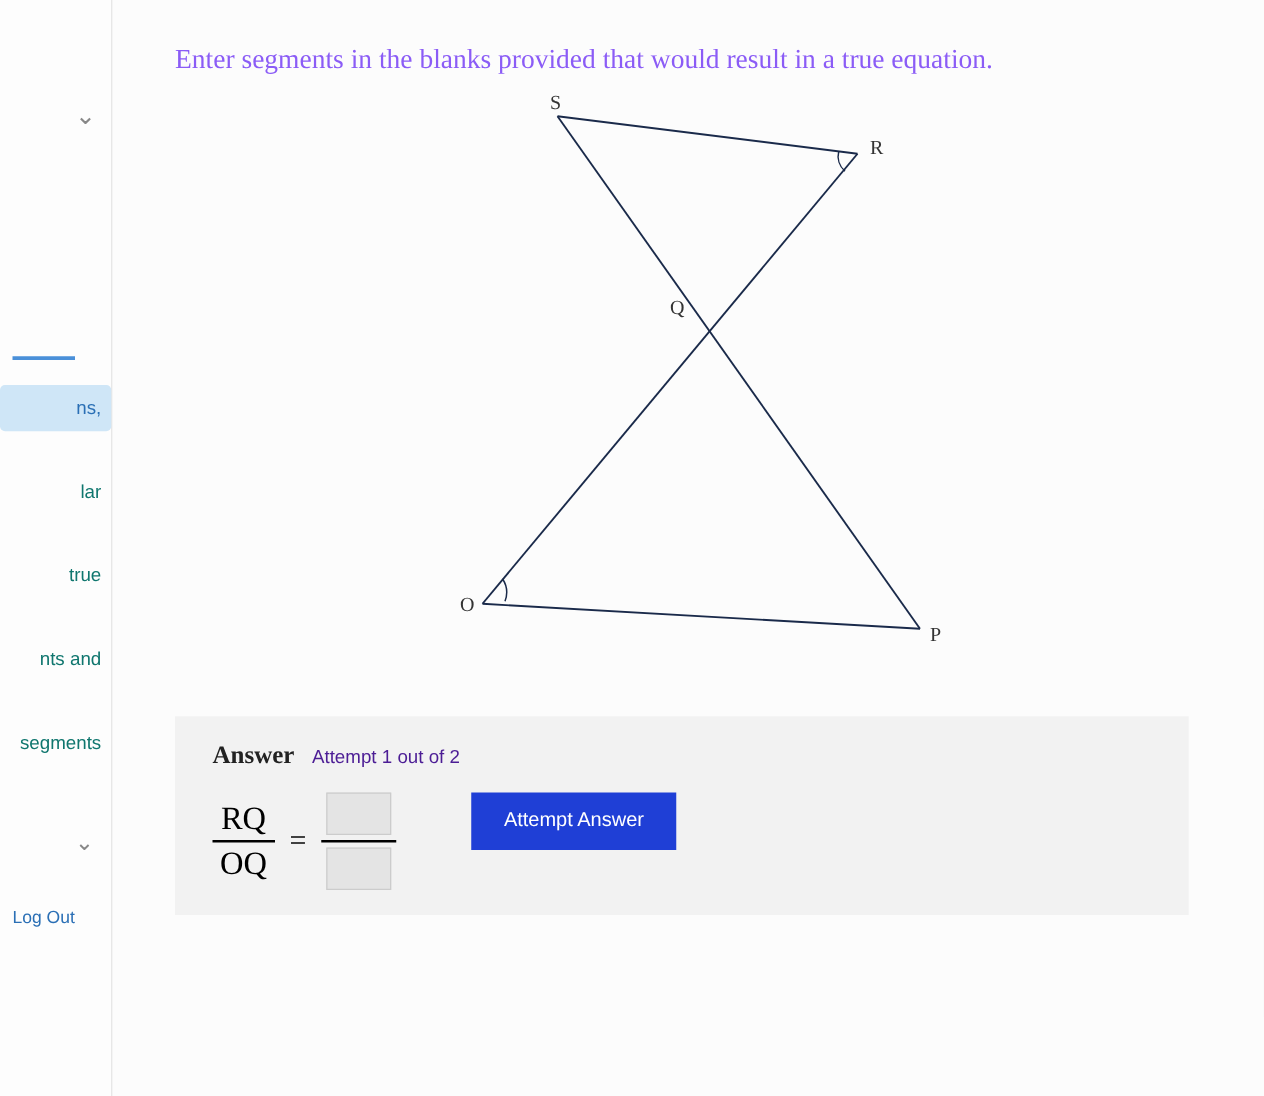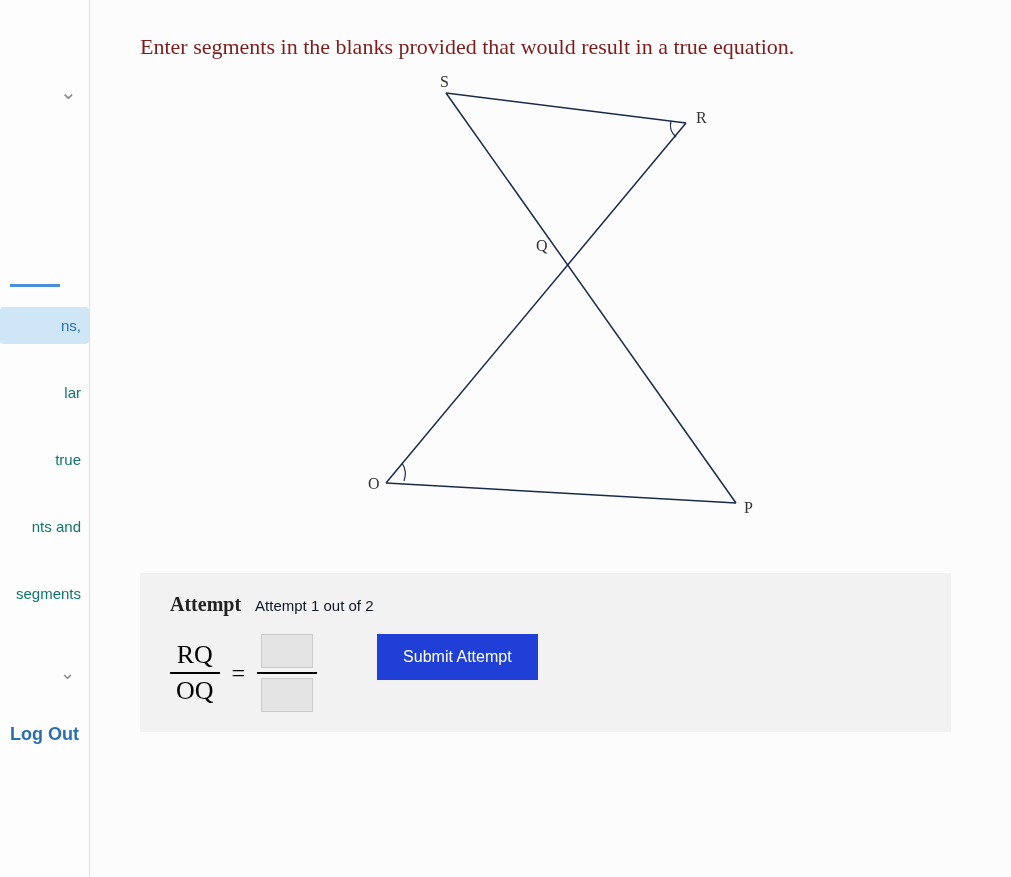--- a/index.html
+++ b/index.html
@@ -47,35 +47,34 @@
     }
     .sidebar-chevron-down {
       color: #888;
       font-size: 18px;
       padding-left: 60px;
       margin-top: 20px;
       margin-bottom: 40px;
     }
     .sidebar-logout {
       color: #2a6fb5;
-      font-size: 18px;
+      font-size: 14px;
       padding-left: 10px;
       cursor: pointer;
       font-family: -apple-system, Arial, sans-serif;
-      font-weight: bold;
     }
     .main {
       flex: 1;
       background: #fcfcfc;
       padding: 30px 60px 20px 50px;
       position: relative;
     }
     .question-text {
       font-size: 22px;
-      color: #7f1d1d;
+      color: #8b5cf6;
       line-height: 1.5;
       margin-bottom: 8px;
     }
     .figure-area {
       width: 480px;
       height: 470px;
       margin: 10px auto 30px auto;
       position: relative;
     }
     .figure-area svg {
@@ -93,21 +92,21 @@
       gap: 14px;
       margin-bottom: 18px;
     }
     .answer-label {
       font-size: 20px;
       font-weight: bold;
       color: #222;
     }
     .attempt-text {
       font-size: 15px;
-      color: #0f172a;
+      color: #4c1d95;
       font-family: -apple-system, Arial, sans-serif;
     }
     .answer-row {
       display: flex;
       align-items: flex-start;
       gap: 60px;
     }
     .fraction-eq {
       display: flex;
       align-items: center;
@@ -199,33 +198,33 @@
       <text class="vlabel" x="134" y="14">S</text>
       <text class="vlabel" x="390" y="50">R</text>
       <text class="vlabel" x="230" y="178">Q</text>
       <text class="vlabel" x="62" y="416">O</text>
       <text class="vlabel" x="438" y="440">P</text>
     </svg>
   </div>
 
   <div class="answer-section">
     <div class="answer-header">
-      <span class="answer-label">Attempt</span>
+      <span class="answer-label">Answer</span>
       <span class="attempt-text">Attempt 1 out of 2</span>
     </div>
     <div class="answer-row">
       <div class="fraction-eq">
         <span class="fraction">
           <span class="num">RQ</span>
           <span class="bar"></span>
           <span class="den">OQ</span>
         </span>
         <span class="eq-sign">=</span>
         <span class="input-fraction">
           <input class="input-box" type="text" style="">
           <span class="bar"></span>
           <input class="input-box" type="text" style="">
         </span>
       </div>
-      <button class="submit-btn"><span>Submit Attempt</span></button>
+      <button class="submit-btn"><span>Attempt Answer</span></button>
     </div>
   </div>
 </div>
 
 </body></html>

